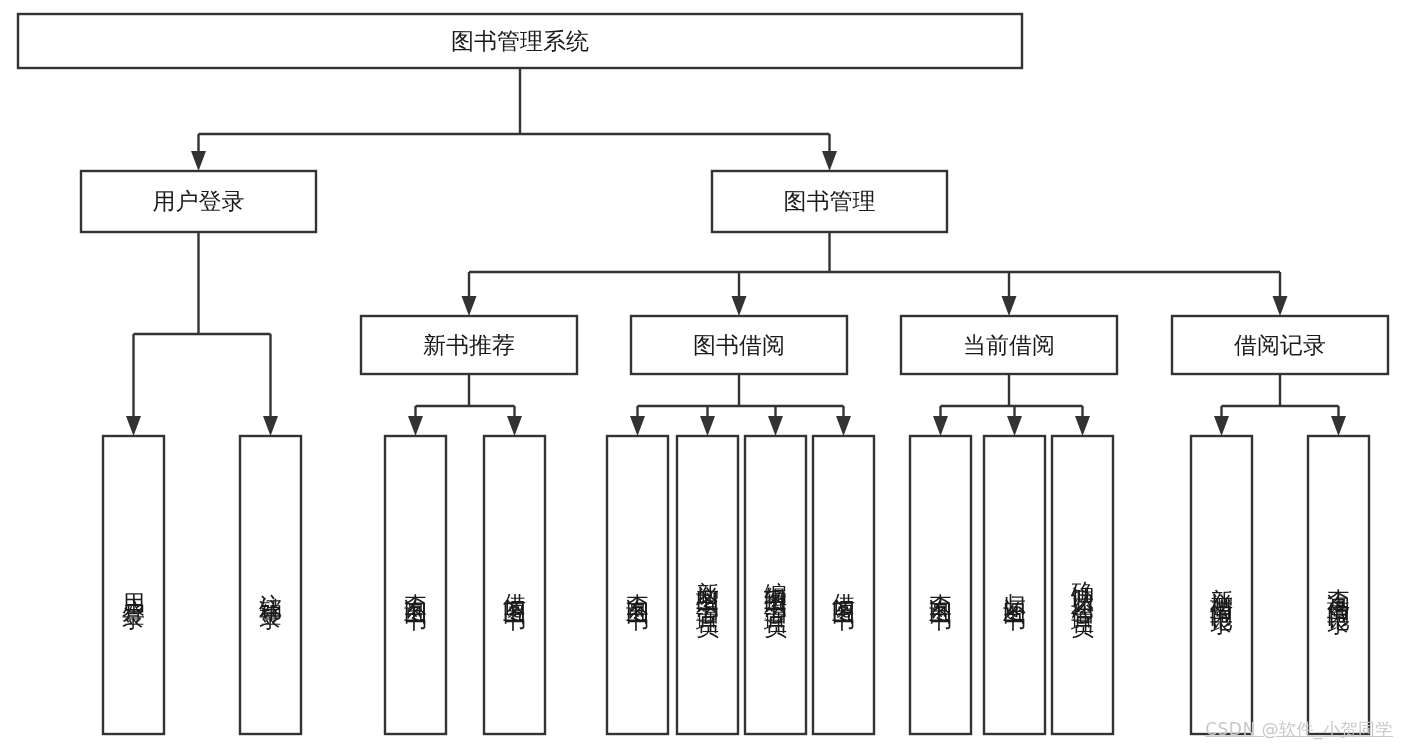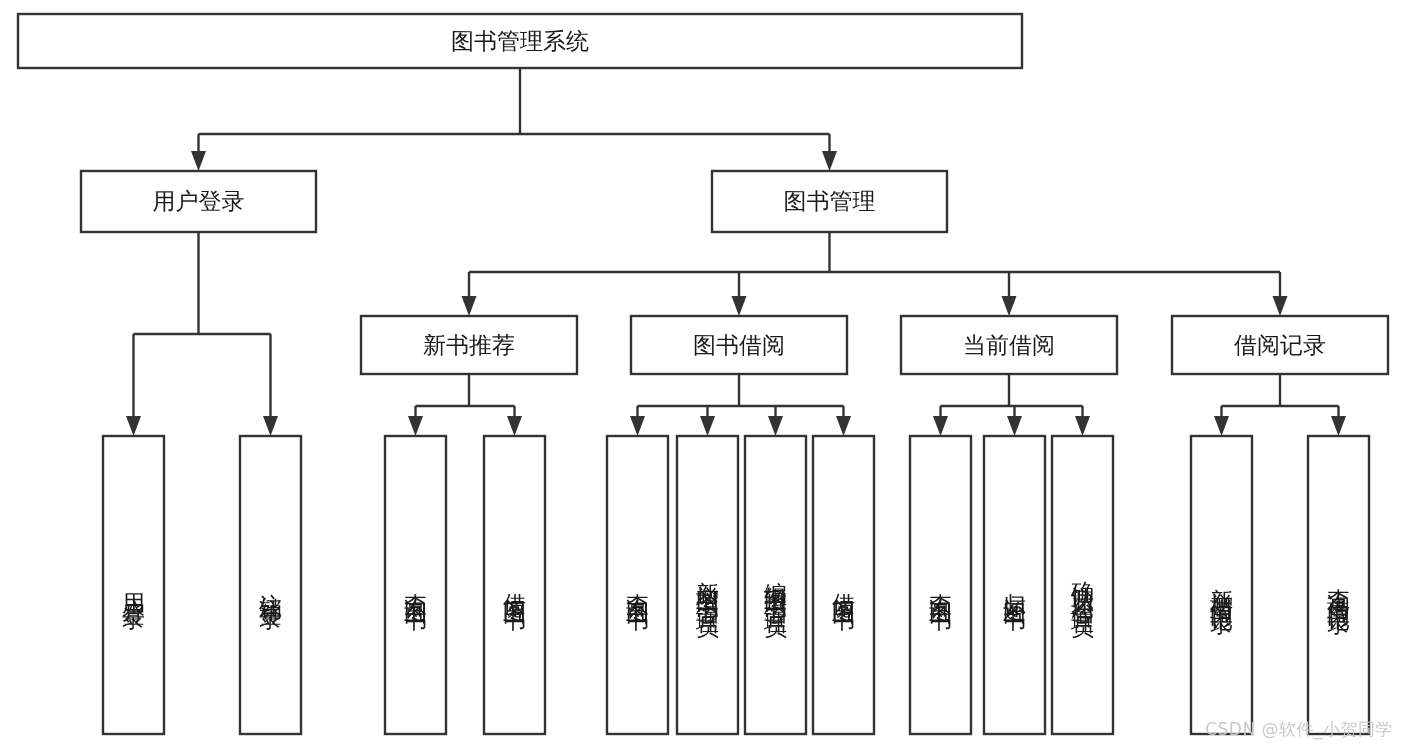--- a/index.html
+++ b/index.html
@@ -68,20 +68,21 @@
   }
   .watermark {
     position: absolute;
     right: 12px;
     bottom: 6px;
     color: #c9c9c9;
     font-size: 17px;
     font-family: "DejaVu Sans", "Liberation Sans", sans-serif;
     letter-spacing: 0.5px;
     white-space: nowrap;
+    text-decoration: underline;
   }
 </style>
 </head>
 <body>
 
 <div id="diagram-root">
   <svg id="tree-svg" viewBox="0 0 1405 747" xmlns="http://www.w3.org/2000/svg">
     <g id="edge-layer">
         <path d="M 520 68 L 520 134" class="connector"></path>
         <path d="M 198.5 134 L 829.5 134" class="connector"></path>

